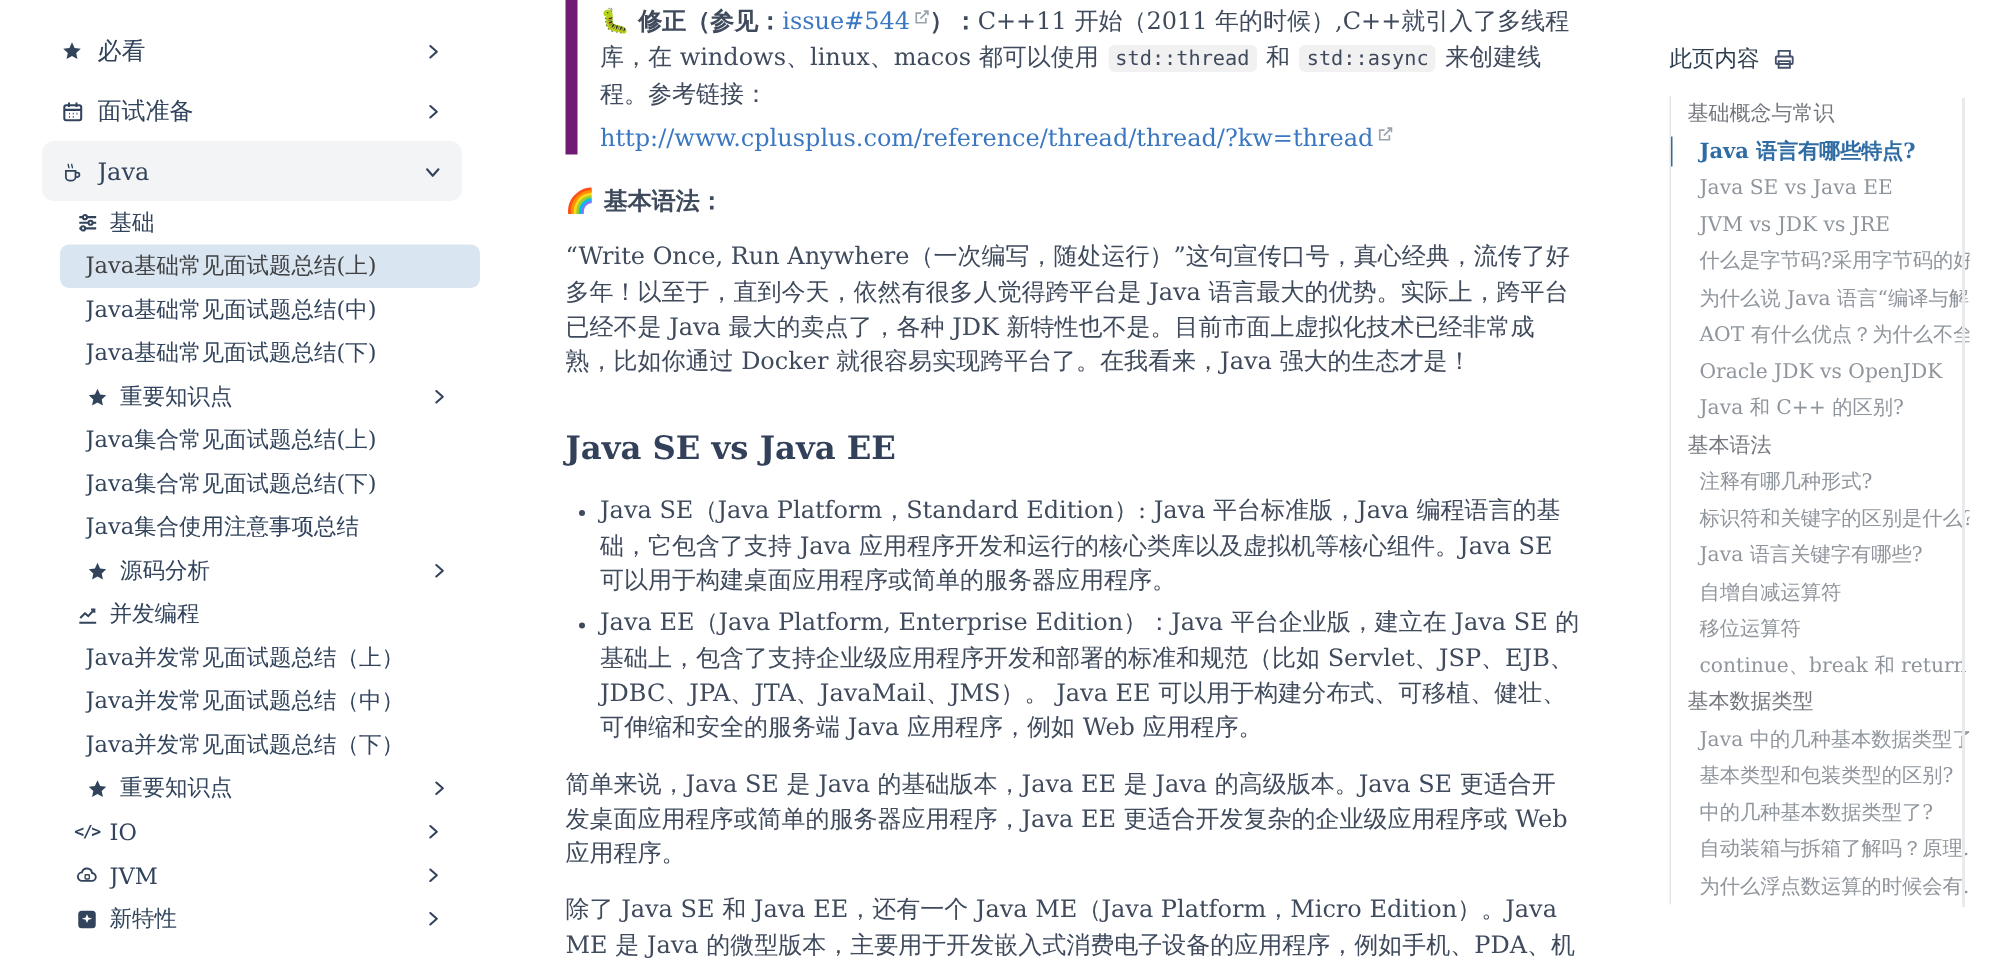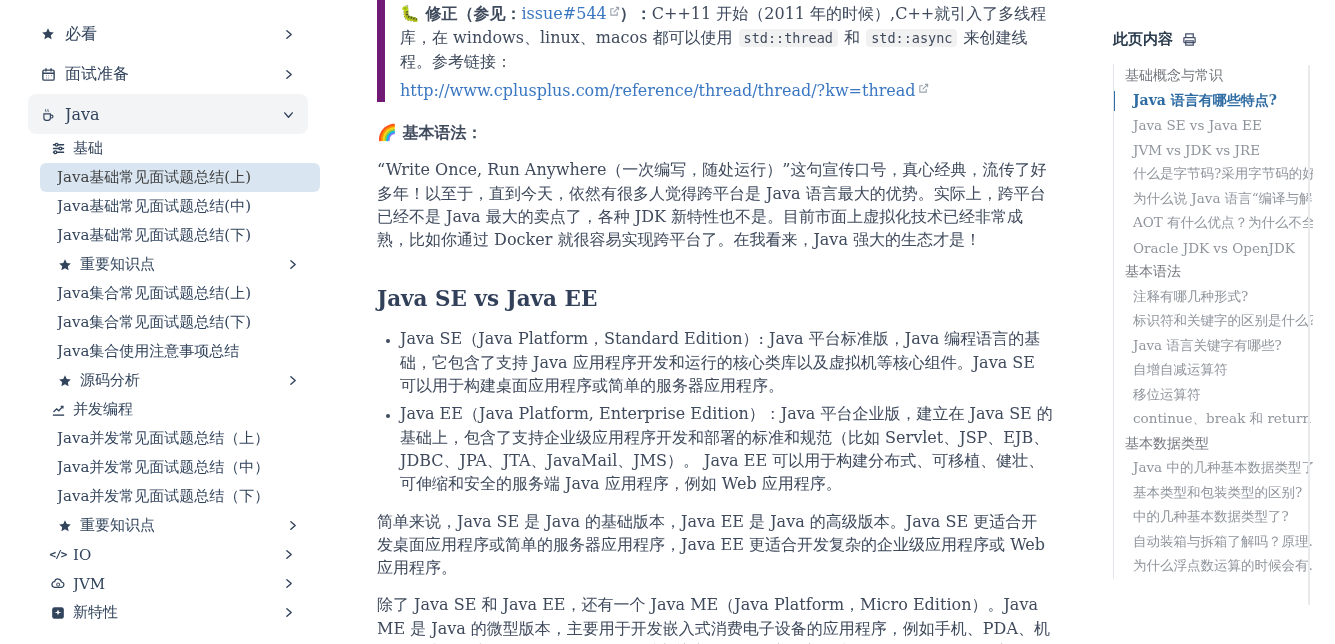--- a/index.html
+++ b/index.html
@@ -34,21 +34,21 @@
   a.seg{color:#3a77c2;text-decoration:none;cursor:pointer;}
   .codeseg{font-family:"DejaVu Sans Mono","Liberation Mono",monospace;font-size:13.5px;background:#f1f1f2;border-radius:4px;padding:1px 5px;margin:0 1px;}
   .extlink{display:inline-block;width:11px;height:11px;margin-left:2px;color:#9aa3ad;vertical-align:2px;}
   h2.h{font-size:21.5px;font-weight:bold;color:#32405a;margin:34px 0 0 0;line-height:27px;}
   ul.blist{margin:15px 0 0 0;padding-left:23px;}
   ul.blist li{font-size:16px;line-height:23.3px;margin-bottom:5px;}
   ul.blist li::marker{font-size:12px;}
 
   
   .toc{position:absolute;left:1113px;top:30px;width:200px;}
-  .toc-head{display:flex;align-items:center;gap:9px;font-size:15px;font-weight:bold;color:#2c3e50;}
+  .toc-head{display:flex;align-items:center;gap:9px;font-size:15px;font-weight:normal;color:#2c3e50;}
   .toc-head .printer{color:#45506b;display:flex;cursor:pointer;}
   .toc-list{position:relative;margin-top:15px;border-left:1px solid #e2e5e9;}
   .titem{position:relative;height:24.5px;display:flex;align-items:center;font-size:13.5px;color:#8f959c;cursor:pointer;padding-left:19px;white-space:nowrap;overflow:hidden;}
   .titem.section{padding-left:11px;font-size:14px;color:#73777d;}
   .titem.active{color:#2e6ca3;font-weight:bold;font-size:14px;}
   .titem.active::before{content:"";position:absolute;left:-2px;top:2px;bottom:2px;width:3px;background:#2e6ca3;}
   .toc-scroll{position:absolute;left:1308px;top:65px;width:2px;height:540px;background:#e9eaec;border-radius:2px;}
 </style>
 </head>
 <body>
@@ -279,20 +279,21 @@
     </div>
     <div class="toc-list" id="toclist">
         <div class="titem section">基础概念与常识</div>
         <div class="titem active">Java 语言有哪些特点?</div>
         <div class="titem">Java SE vs Java EE</div>
         <div class="titem">JVM vs JDK vs JRE</div>
         <div class="titem">什么是字节码?采用字节码的好…</div>
         <div class="titem">为什么说 Java 语言“编译与解…</div>
         <div class="titem">AOT 有什么优点？为什么不全…</div>
         <div class="titem">Oracle JDK vs OpenJDK</div>
+        <div class="titem">Java 和 C++ 的区别?</div>
         <div class="titem section">基本语法</div>
         <div class="titem">注释有哪几种形式?</div>
         <div class="titem">标识符和关键字的区别是什么?</div>
         <div class="titem">Java 语言关键字有哪些?</div>
         <div class="titem">自增自减运算符</div>
         <div class="titem">移位运算符</div>
         <div class="titem">continue、break 和 return 的…</div>
         <div class="titem section">基本数据类型</div>
         <div class="titem">Java 中的几种基本数据类型了…</div>
         <div class="titem">基本类型和包装类型的区别?</div>

